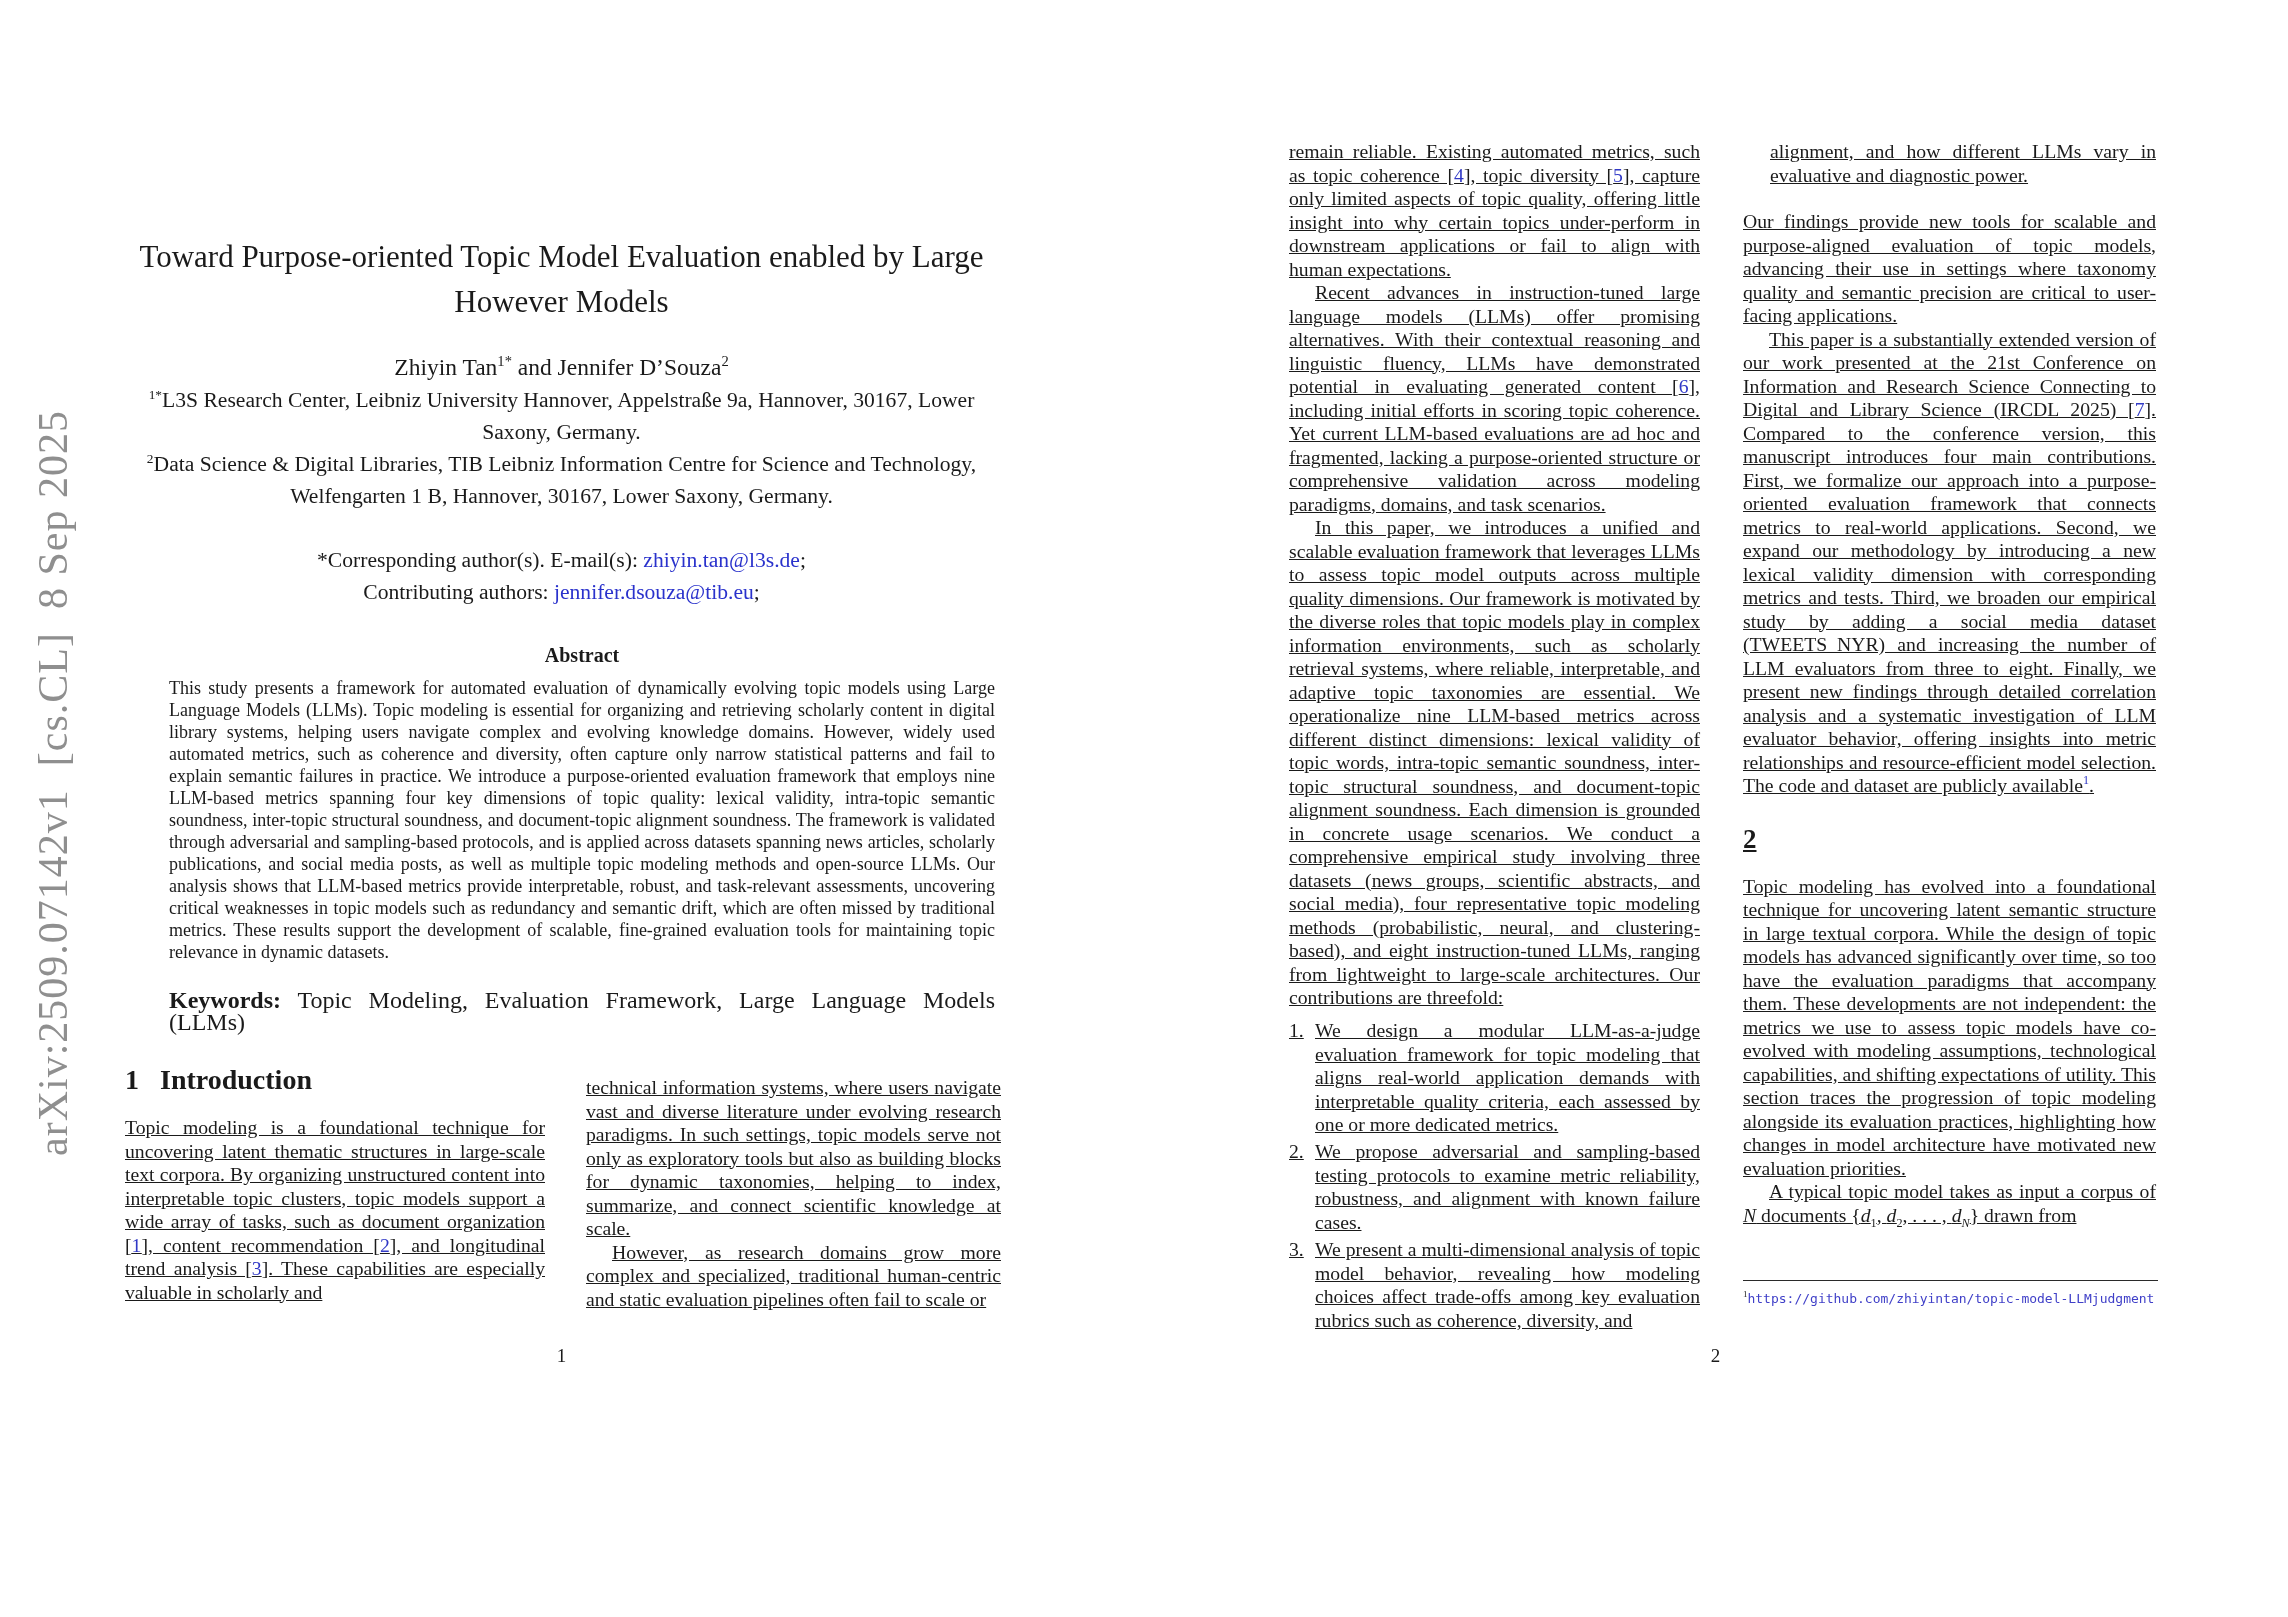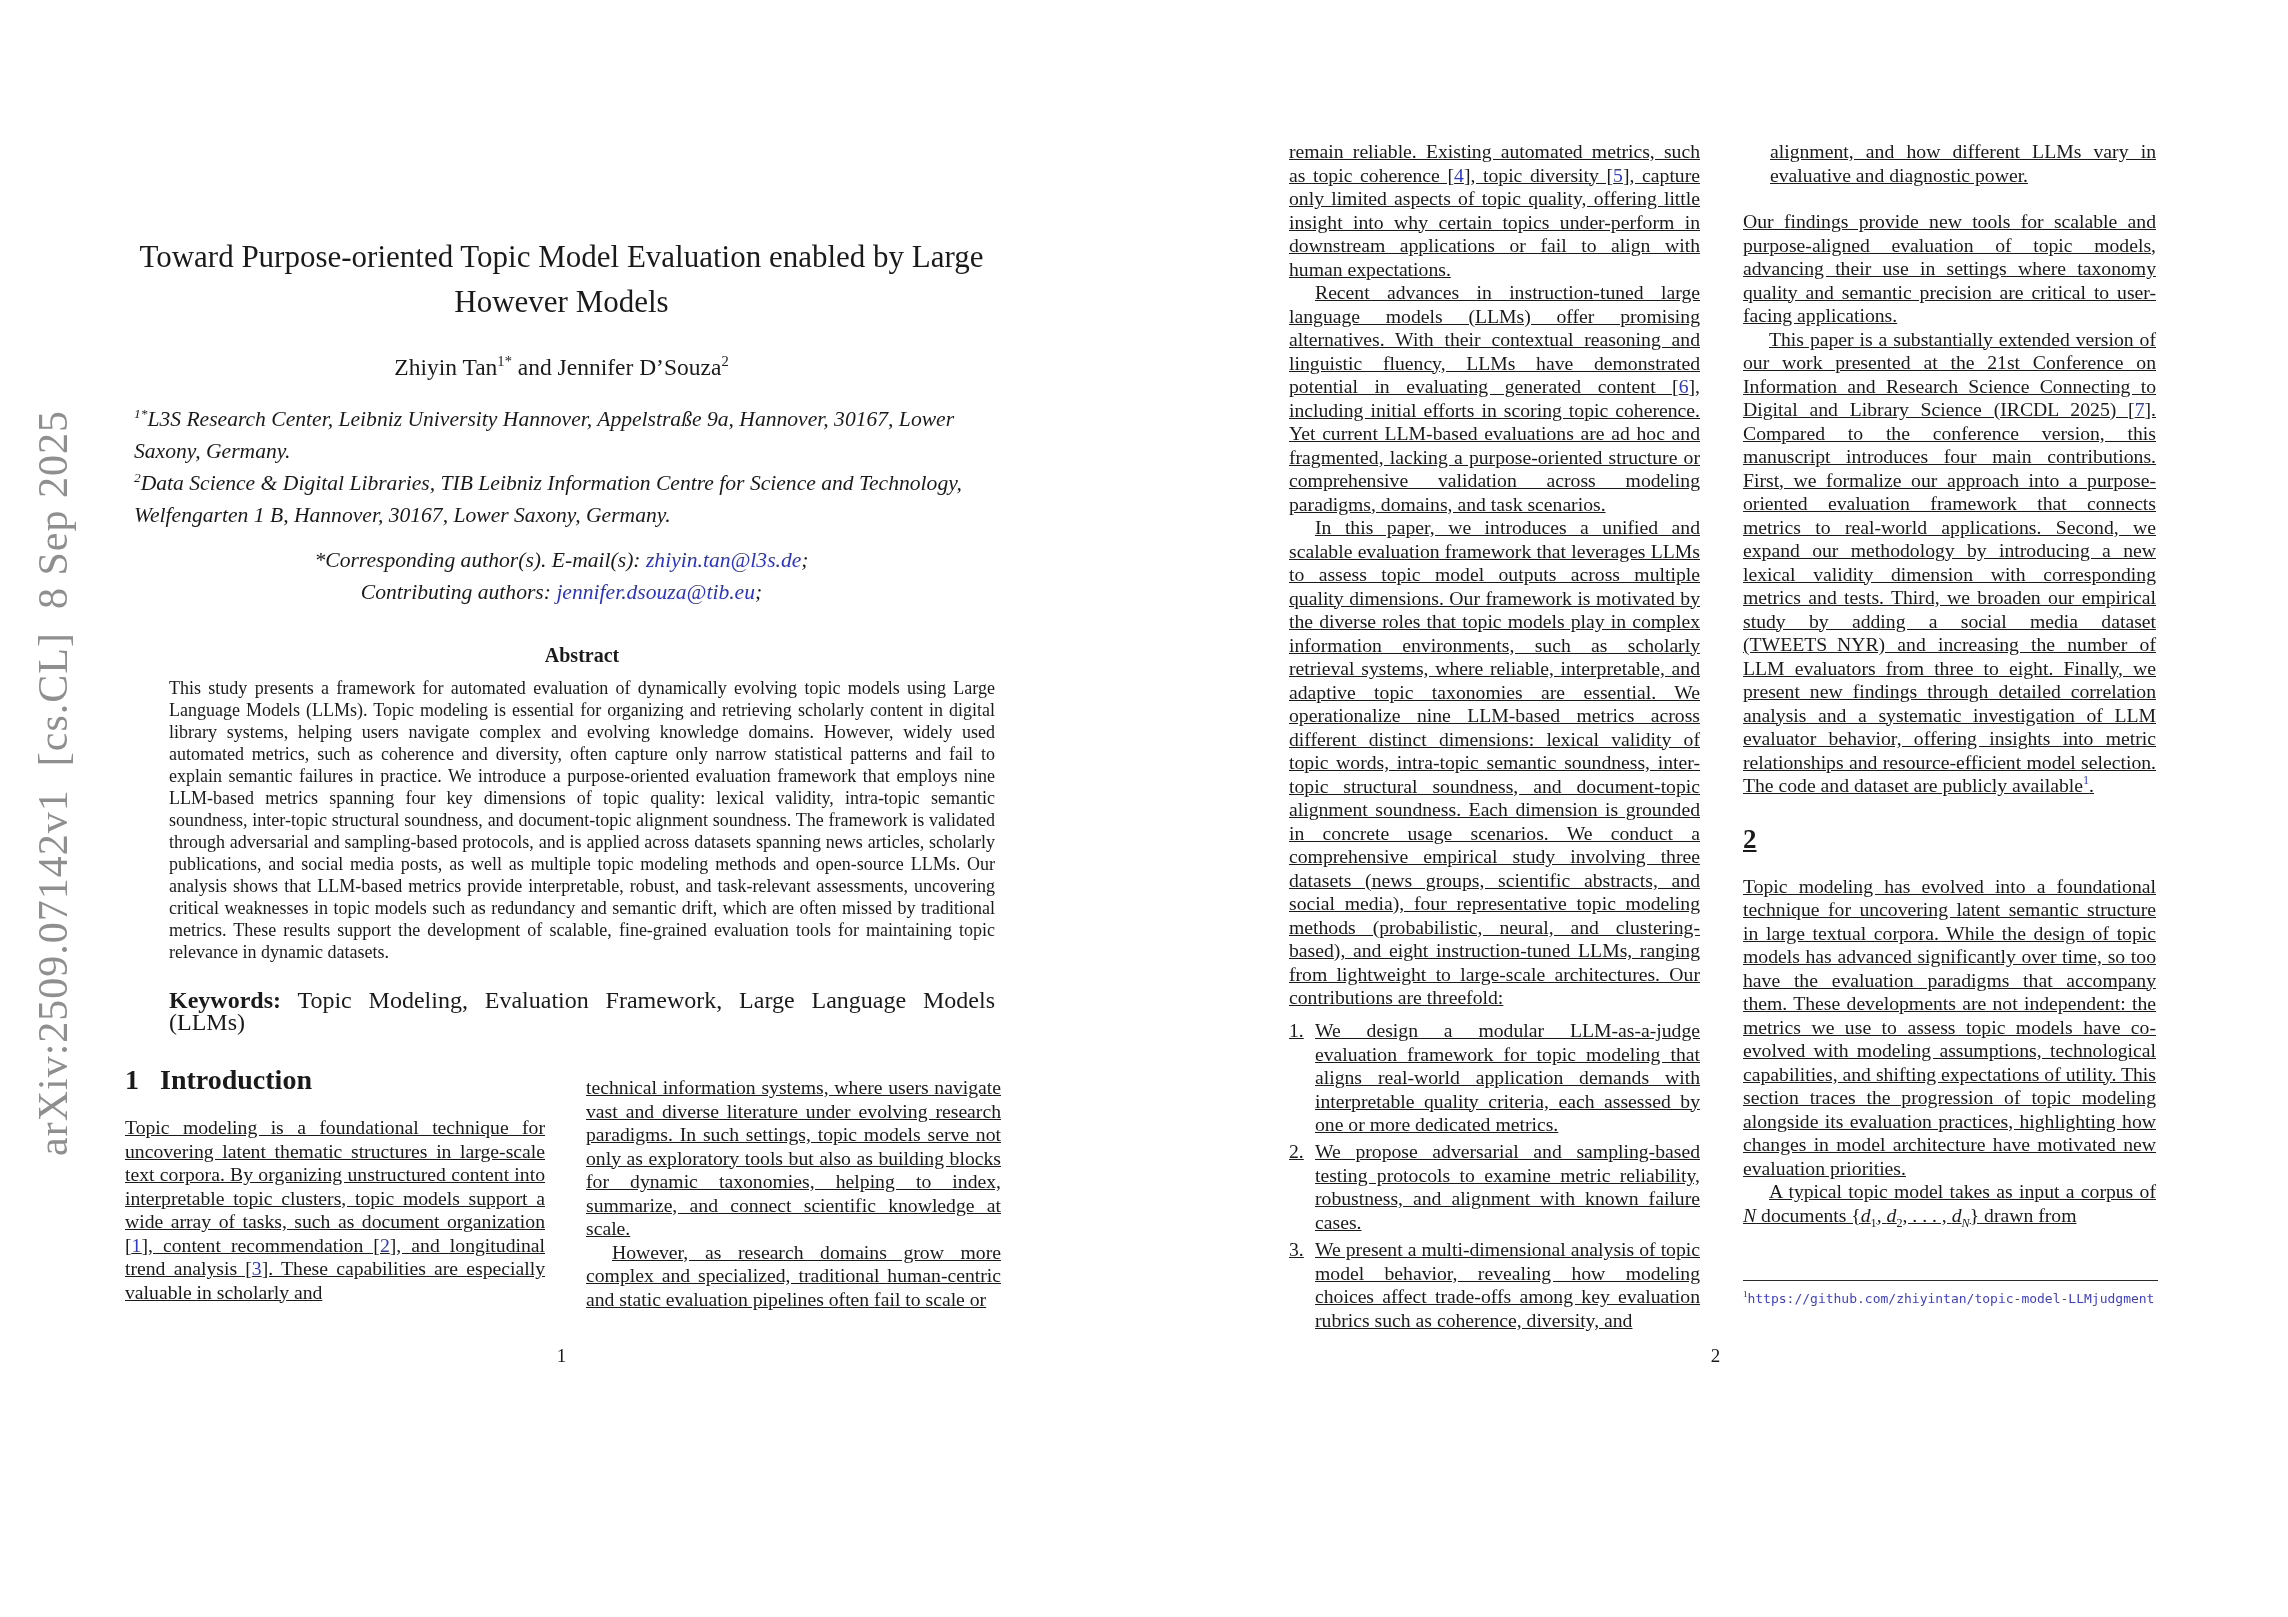--- a/index.html
+++ b/index.html
@@ -10,22 +10,22 @@
   .jc{text-align:justify;}
   .ind{text-indent:26px;}
 
   
   .watermark{position:absolute;left:53px;top:783px;transform:translate(-50%,-50%) rotate(-90deg);
              white-space:pre;font-size:42px;color:#8f8f8f;letter-spacing:1px;}
 
   
   .title{left:139px;top:234px;width:845px;font-size:31px;line-height:45px;font-weight:400;text-align:center;}
   .authors{left:139px;top:354px;width:845px;font-size:23.5px;text-align:center;}
-  .affils{left:134px;top:403px;width:855px;font-size:21.6px;line-height:32px;font-style:italic;}
-  .contact{left:139px;top:544px;width:845px;font-size:21.6px;line-height:32px;text-align:center;font-style:italic;}
+  .affils{left:134px;top:384px;width:855px;font-size:21.6px;line-height:32px;text-align:center;}
+  .contact{left:139px;top:544px;width:845px;font-size:21.6px;line-height:32px;text-align:center;}
 
   .abstract-wrap{left:169px;top:644px;width:826px;}
   .abstract-head{font-weight:bold;font-size:20px;text-align:center;margin:0 0 9.6px 0;}
   .abstract-body{font-size:18px;line-height:22px;}
   .keywords{font-size:24px;line-height:22px;margin-top:26px;}
 
   .sec1{left:125px;top:1064px;width:420px;font-size:28px;font-weight:bold;}
   .sec-num{margin-right:21px;}
 
   .colbody{font-size:19.7px;line-height:23.5px;text-decoration:underline;}

